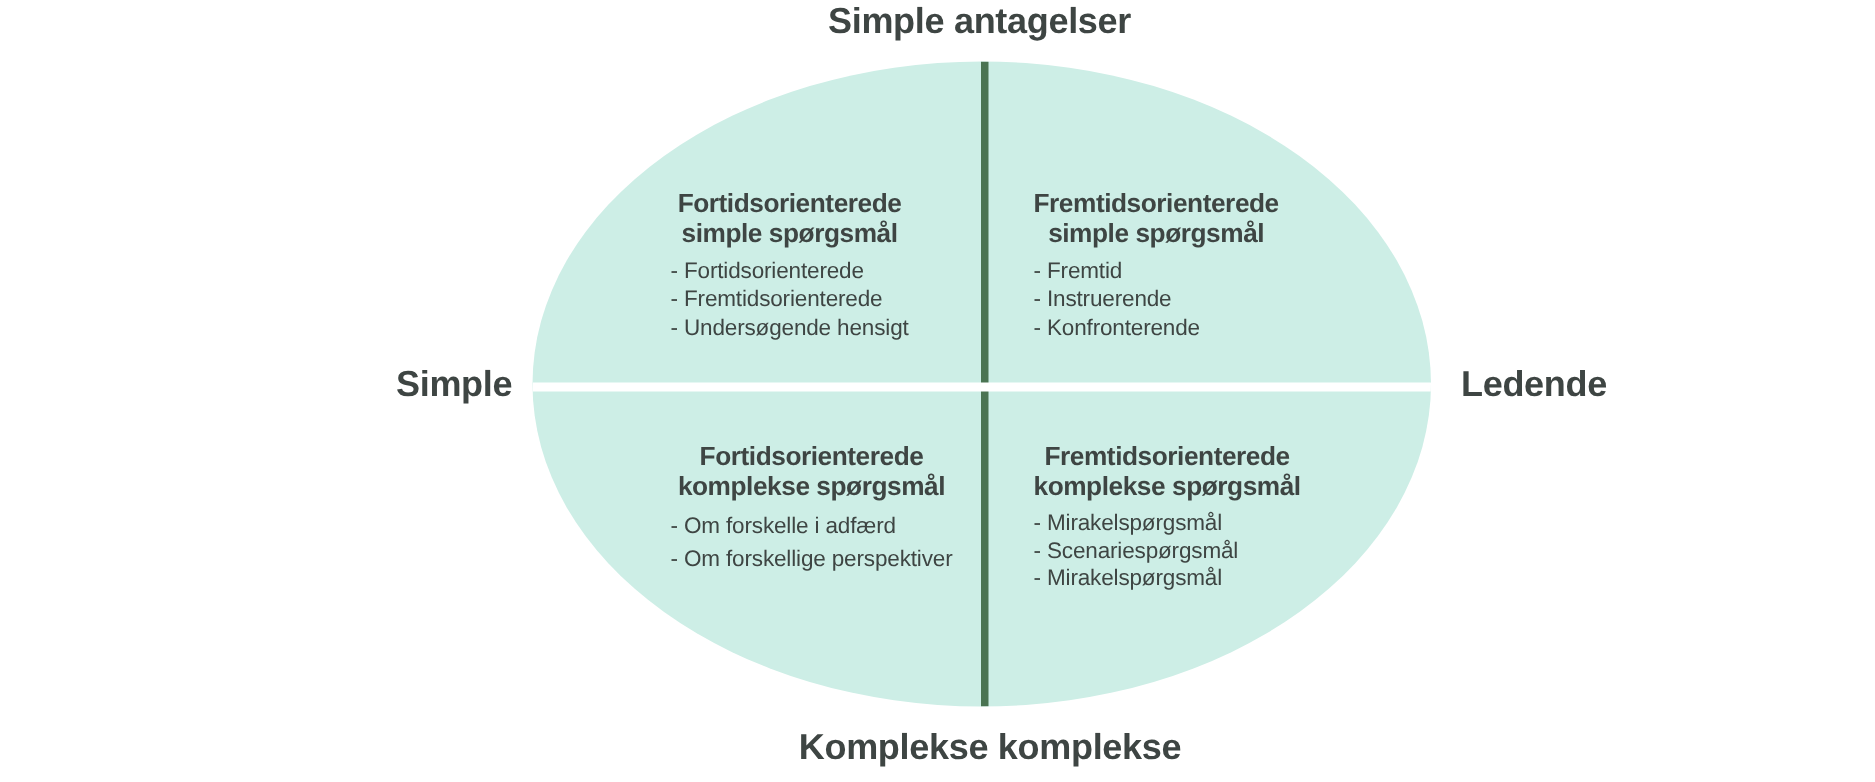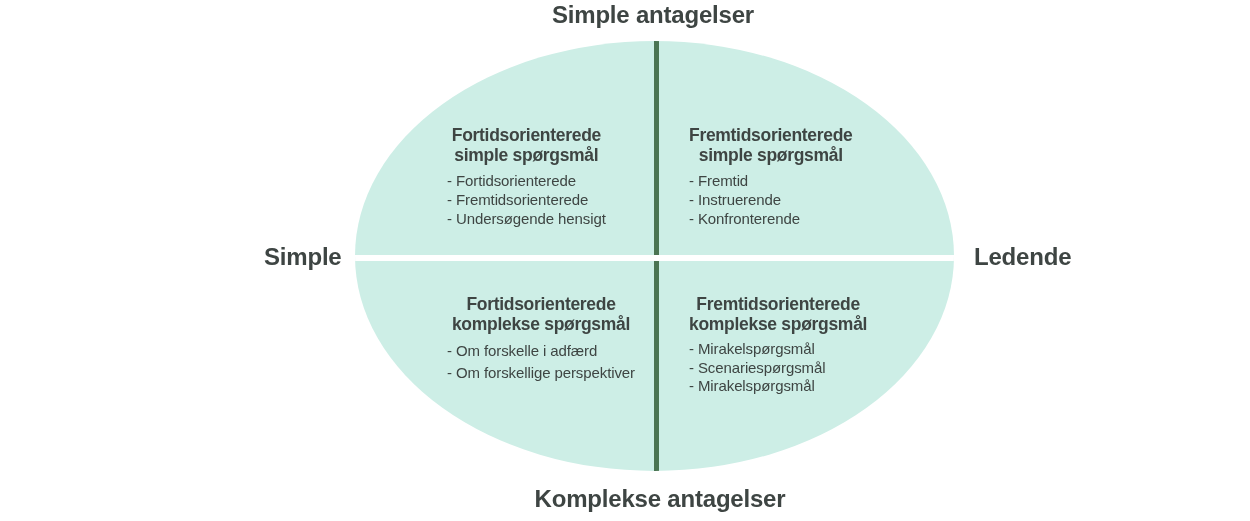--- a/index.html
+++ b/index.html
@@ -128,15 +128,15 @@
     </div>
     <ul class="q-list">
         <li>- Mirakelspørgsmål</li>
         <li>- Scenariespørgsmål</li>
         <li>- Mirakelspørgsmål</li>
       </ul>
   </div>
 
   <div class="axis-label axis-left">Simple</div>
   <div class="axis-label axis-right">Ledende</div>
-  <div class="axis-label axis-bottom">Komplekse antagelser</div>
+  <div class="axis-label axis-bottom">Komplekse komplekse</div>
 
 </div>
 
 </body></html>

